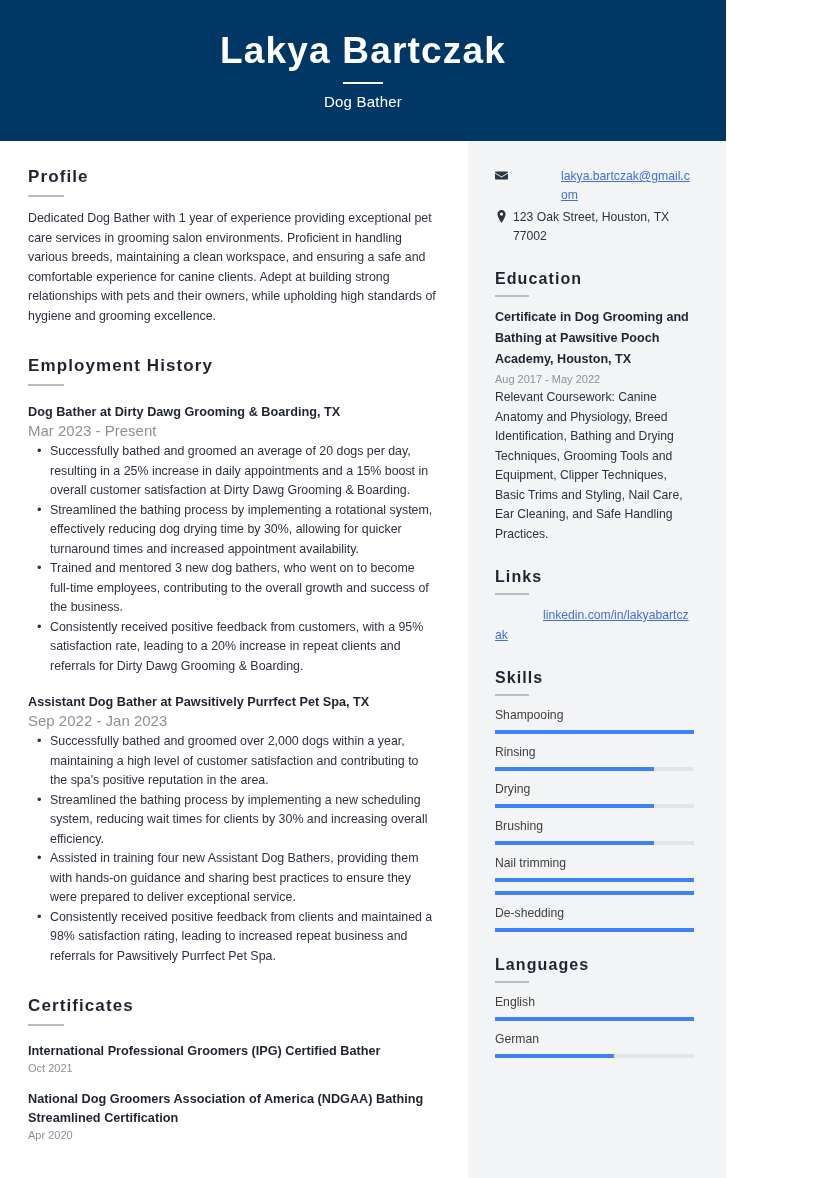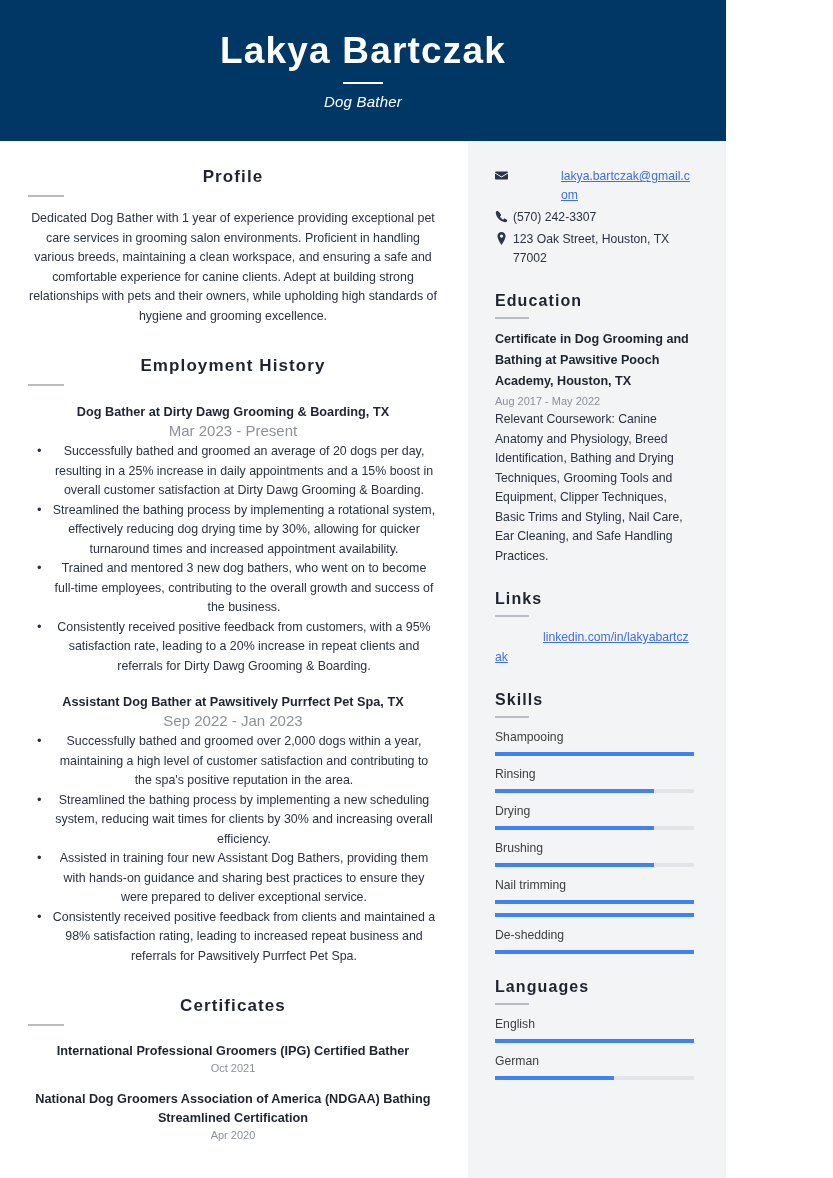--- a/index.html
+++ b/index.html
@@ -36,34 +36,32 @@
   .header-rule {
     width: 40px;
     height: 2px;
     background: #ffffff;
     margin: 10px 0 9px 0;
   }
   .header-title {
     font-size: 15px;
     font-weight: 400;
     letter-spacing: .2px;
-    font-style: italic;
   }
 
   
   .body {
     display: flex;
     align-items: stretch;
     height: 1037px;
   }
   .main {
     width: 540px;
     background: #ffffff;
     padding: 26px 30px 0 28px;
-    text-align: center;
   }
   .side {
     width: 293px;
     background: #f3f4f6;
     padding: 26px 32px 0 27px;
   }
 
   
   .sec-h {
     font-size: 17px;
@@ -274,28 +272,20 @@
           <span class="contact-ico">
             <svg width="13" height="13" viewBox="0 0 16 16" fill="#2b3545">
               <path d="M1 3h14a1 1 0 0 1 1 1v.3L8 9.2 0 4.3V4a1 1 0 0 1 1-1zM0 5.6l8 4.9 8-4.9V12a1 1 0 0 1-1 1H1a1 1 0 0 1-1-1V5.6z"></path>
             </svg>
           </span>
           <a class="link" href="#">lakya.bartczak@gmail.com</a>
         </div>
         <div class="contact-row">
           <span class="contact-ico">
             <svg width="13" height="13" viewBox="0 0 16 16" fill="#2b3545">
-              <path d="M3.2 1C2.3 1 1 2 1 3.2 1 8.9 7.1 15 12.8 15c1.2 0 2.2-1.3 2.2-2.2 0-.4-.2-.7-.5-.9l-2.4-1.3c-.4-.2-.8-.1-1.1.2l-1 1.1c-1.7-.8-3.1-2.2-3.9-3.9l1.1-1c.3-.3.4-.7.2-1.1L5.1 2.5C4.9 2.2 4.6 2 4.2 2L3.2 1z"></path>
-            </svg>
-          </span>
-          <span class="contact-txt">(570) 242-3307</span>
-        </div>
-        <div class="contact-row">
-          <span class="contact-ico">
-            <svg width="13" height="13" viewBox="0 0 16 16" fill="#2b3545">
               <path d="M8 0C5.2 0 3 2.2 3 5c0 3.8 5 11 5 11s5-7.2 5-11c0-2.8-2.2-5-5-5zm0 7a2 2 0 1 1 0-4 2 2 0 0 1 0 4z"></path>
             </svg>
           </span>
           <span class="contact-txt">123 Oak Street, Houston, TX 77002</span>
         </div>
       </div>
 
       <div class="side-block">
         <div class="sec-h">Education</div>
         <div class="sec-rule"></div>

